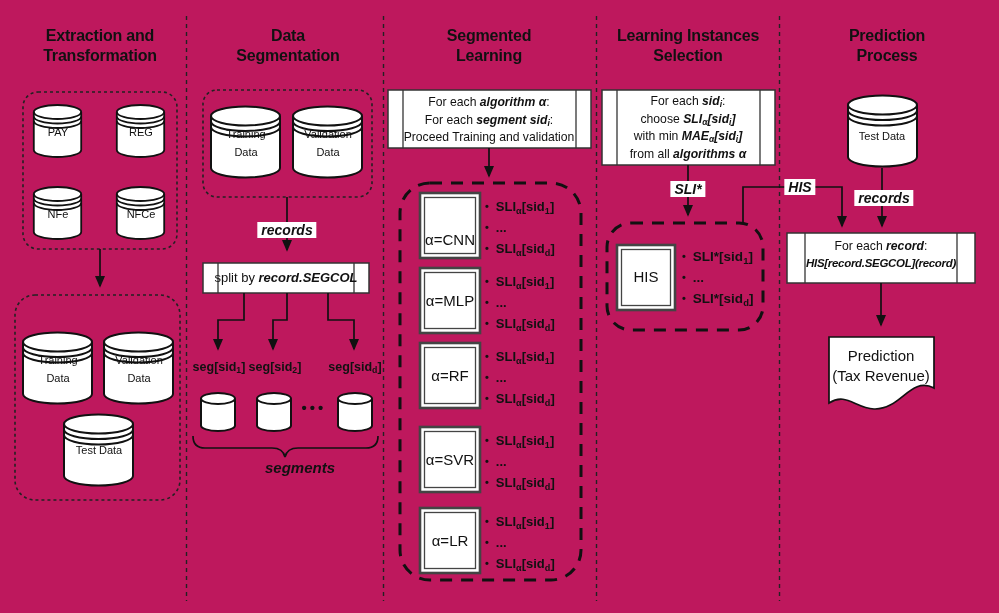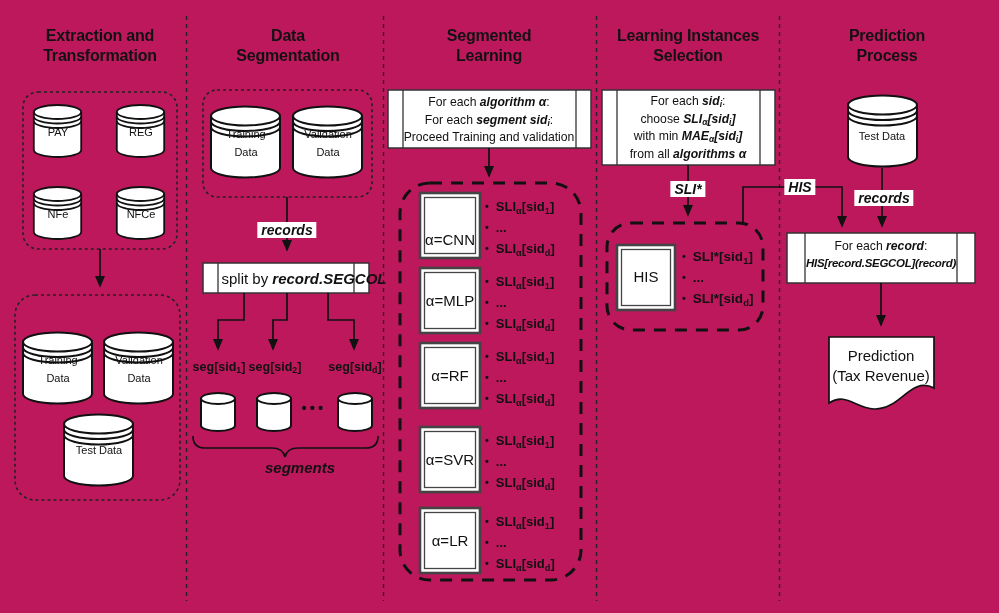--- a/index.html
+++ b/index.html
@@ -159,21 +159,21 @@
 Data</div>
   <div class="abs ctr cyl" style="left:139px;top:351px;">Validation
 Data</div>
   <div class="abs ctr cyl" style="left:99px;top:441px;">Test Data</div>
 
   <div class="abs ctr cyl" style="left:246px;top:125px;">Training
 Data</div>
   <div class="abs ctr cyl" style="left:328px;top:125px;">Validation
 Data</div>
   <div class="abs ctr bi wbg" style="left:287px;top:222px;font-size:14px;">records</div>
-  <div class="abs ctr" style="left:304px;top:270px;font-size:15px;white-space:nowrap;">split by <b><i>record.SEGCOL</i></b></div>
+  <div class="abs ctr" style="left:286px;top:270px;font-size:13px;white-space:nowrap;">split by <b><i>record.SEGCOL</i></b></div>
   <div class="abs ctr seg-lbl" style="left:219px;top:360px;">seg[sid<sub>1</sub>]</div>
   <div class="abs ctr seg-lbl" style="left:275px;top:360px;">seg[sid<sub>2</sub>]</div>
   <div class="abs ctr seg-lbl" style="left:355px;top:360px;">seg[sid<sub>d</sub>]</div>
   <div class="abs ctr dots" style="left:314px;top:399px;">•••</div>
   <div class="abs ctr bi" style="left:300px;top:459px;font-size:15px;">segments</div>
 
   <div class="abs ctr box-txt" style="left:489px;top:94px;">
     <div>For each <b><i>algorithm α</i></b>:</div>
     <div>For each <b><i>segment sid<sub>i</sub></i></b>:</div>
     <div>Proceed Training and validation</div>

